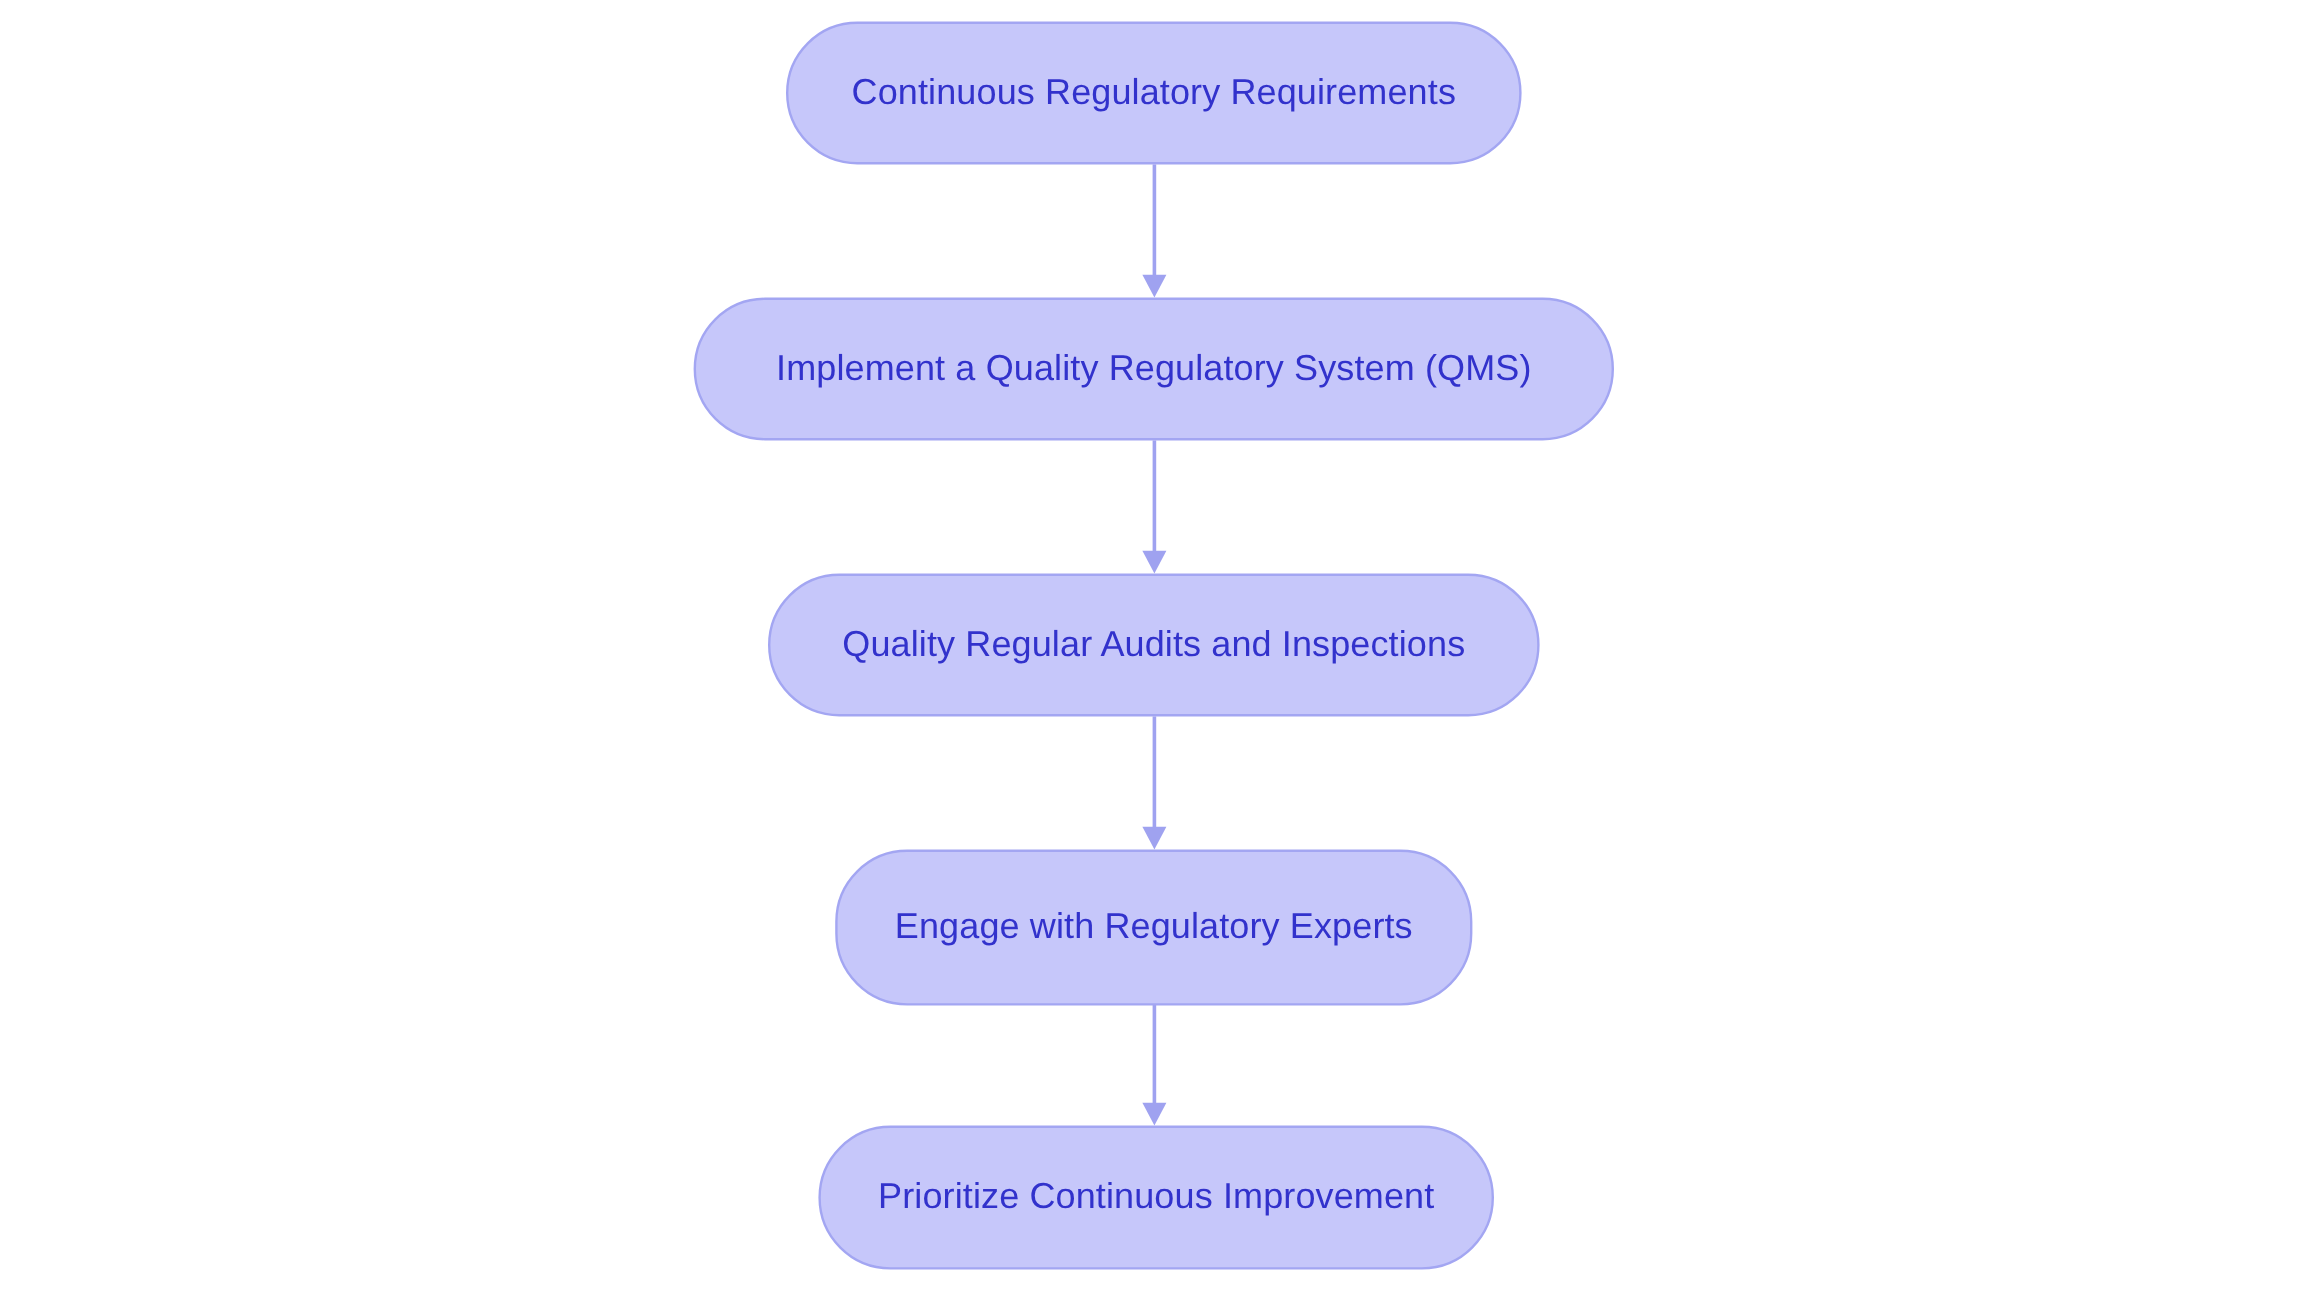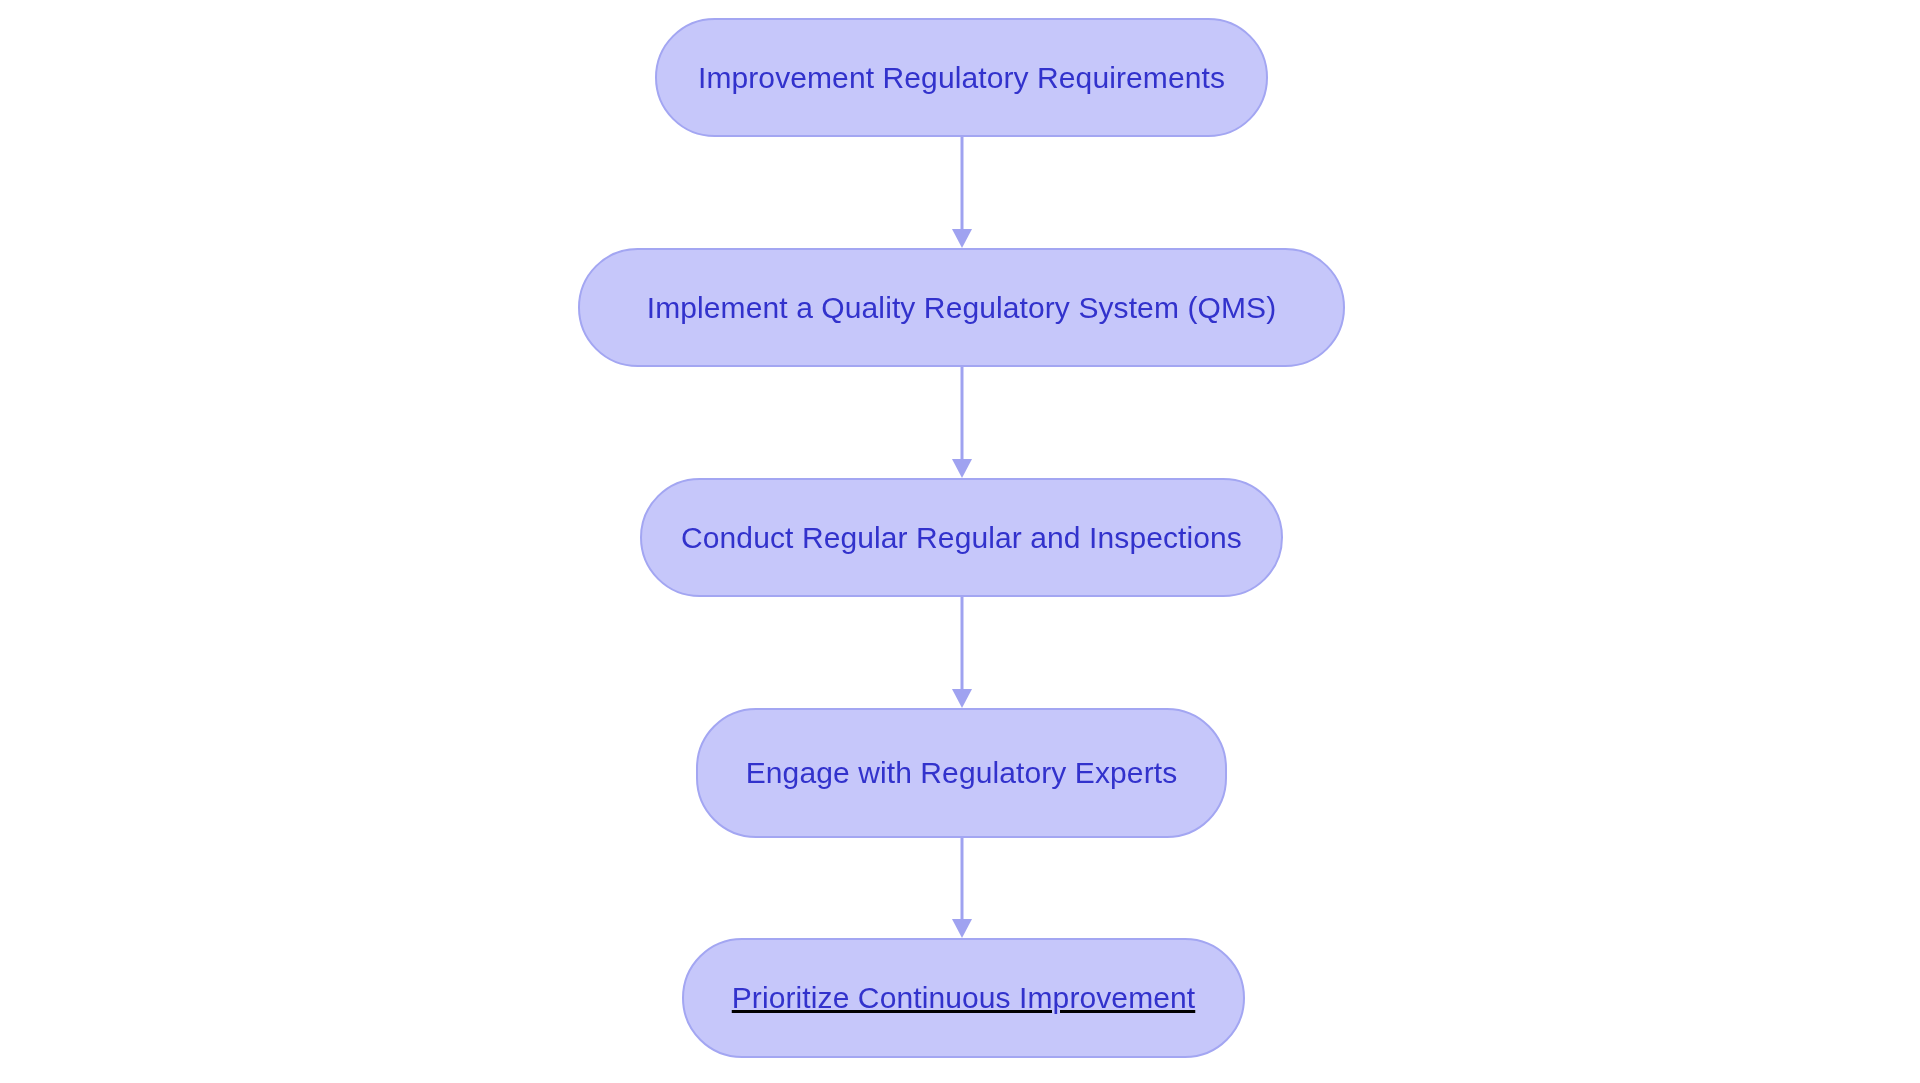--- a/index.html
+++ b/index.html
@@ -71,32 +71,32 @@
     <line class="connector-line" x1="20" y1="0" x2="20" y2="94"></line>
     <polygon class="connector-head" points="10,92 30,92 20,111"></polygon>
   </svg>
 
   <svg class="connector" style="left:942px; top:827px; width:40px; height:112px;" viewBox="0 0 40 112">
     <line class="connector-line" x1="20" y1="0" x2="20" y2="94"></line>
     <polygon class="connector-head" points="10,92 30,92 20,111"></polygon>
   </svg>
 
   <div class="node" style="left:655px; top:18px; width:613px; height:119px;">
-    <span class="node-label">Improvement Regulatory Requirements</span>
+    <span class="node-label">Continuous Regulatory Requirements</span>
   </div>
 
   <div class="node" style="left:578px; top:248px; width:767px; height:119px;">
     <span class="node-label">Implement a Quality Regulatory System (QMS)</span>
   </div>
 
   <div class="node" style="left:640px; top:478px; width:643px; height:119px;">
-    <span class="node-label">Conduct Regular Regular and Inspections</span>
+    <span class="node-label">Quality Regular Audits and Inspections</span>
   </div>
 
   <div class="node" style="left:696px; top:708px; width:531px; height:130px;">
     <span class="node-label">Engage with Regulatory Experts</span>
   </div>
 
-  <div class="node" style="left:682px; top:938px; width:563px; height:120px;text-decoration:underline;">
+  <div class="node" style="left:682px; top:938px; width:563px; height:120px;">
     <span class="node-label">Prioritize Continuous Improvement</span>
   </div>
 
 </div>
 
 </body></html>

